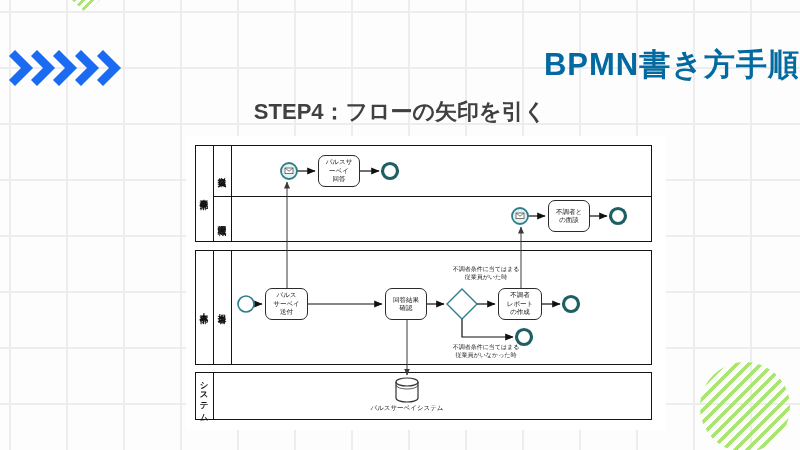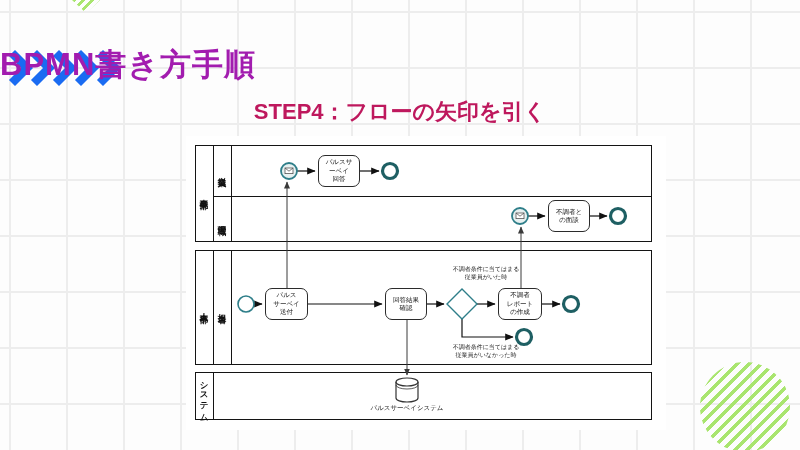--- a/index.html
+++ b/index.html
@@ -17,26 +17,26 @@
   .deco-tri{
     position:absolute;left:72px;top:0;width:28px;height:13px;
     background:repeating-linear-gradient(135deg,#a9e56f 0 3px,transparent 3px 6.5px);
     clip-path:polygon(0 0,100% 0,50% 100%);
   }
   .deco-circle{
     position:absolute;left:700px;top:362px;width:90px;height:90px;border-radius:50%;
     background:repeating-linear-gradient(135deg,#a9e56f 0 4px,transparent 4px 8.5px);
   }
   .title{
-    position:absolute;left:0;right:0;top:44px;text-align:left;
-    font-size:31px;font-weight:bold;color:#a21caf;letter-spacing:1px;
+    position:absolute;left:0;right:0;top:44px;text-align:right;
+    font-size:31px;font-weight:bold;color:#0369a1;letter-spacing:1px;
   }
   .subtitle{
     position:absolute;left:0;right:0;top:97px;text-align:center;
-    font-size:22px;font-weight:bold;color:#be185d;
+    font-size:22px;font-weight:bold;color:#404040;
   }
   .diagram{
     position:absolute;left:186px;top:136px;width:480px;height:294px;background:#fff;
   }
   .pool{position:absolute;display:flex;border:1.5px solid #141414;background:#fff;box-sizing:border-box;}
   .pool-label,.lane-label{
     writing-mode:vertical-rl;text-orientation:upright;
     display:flex;align-items:center;justify-content:center;
     font-size:8.5px;font-weight:600;color:#111;letter-spacing:1px;
     width:18px;border-right:1px solid #141414;box-sizing:border-box;flex:none;

